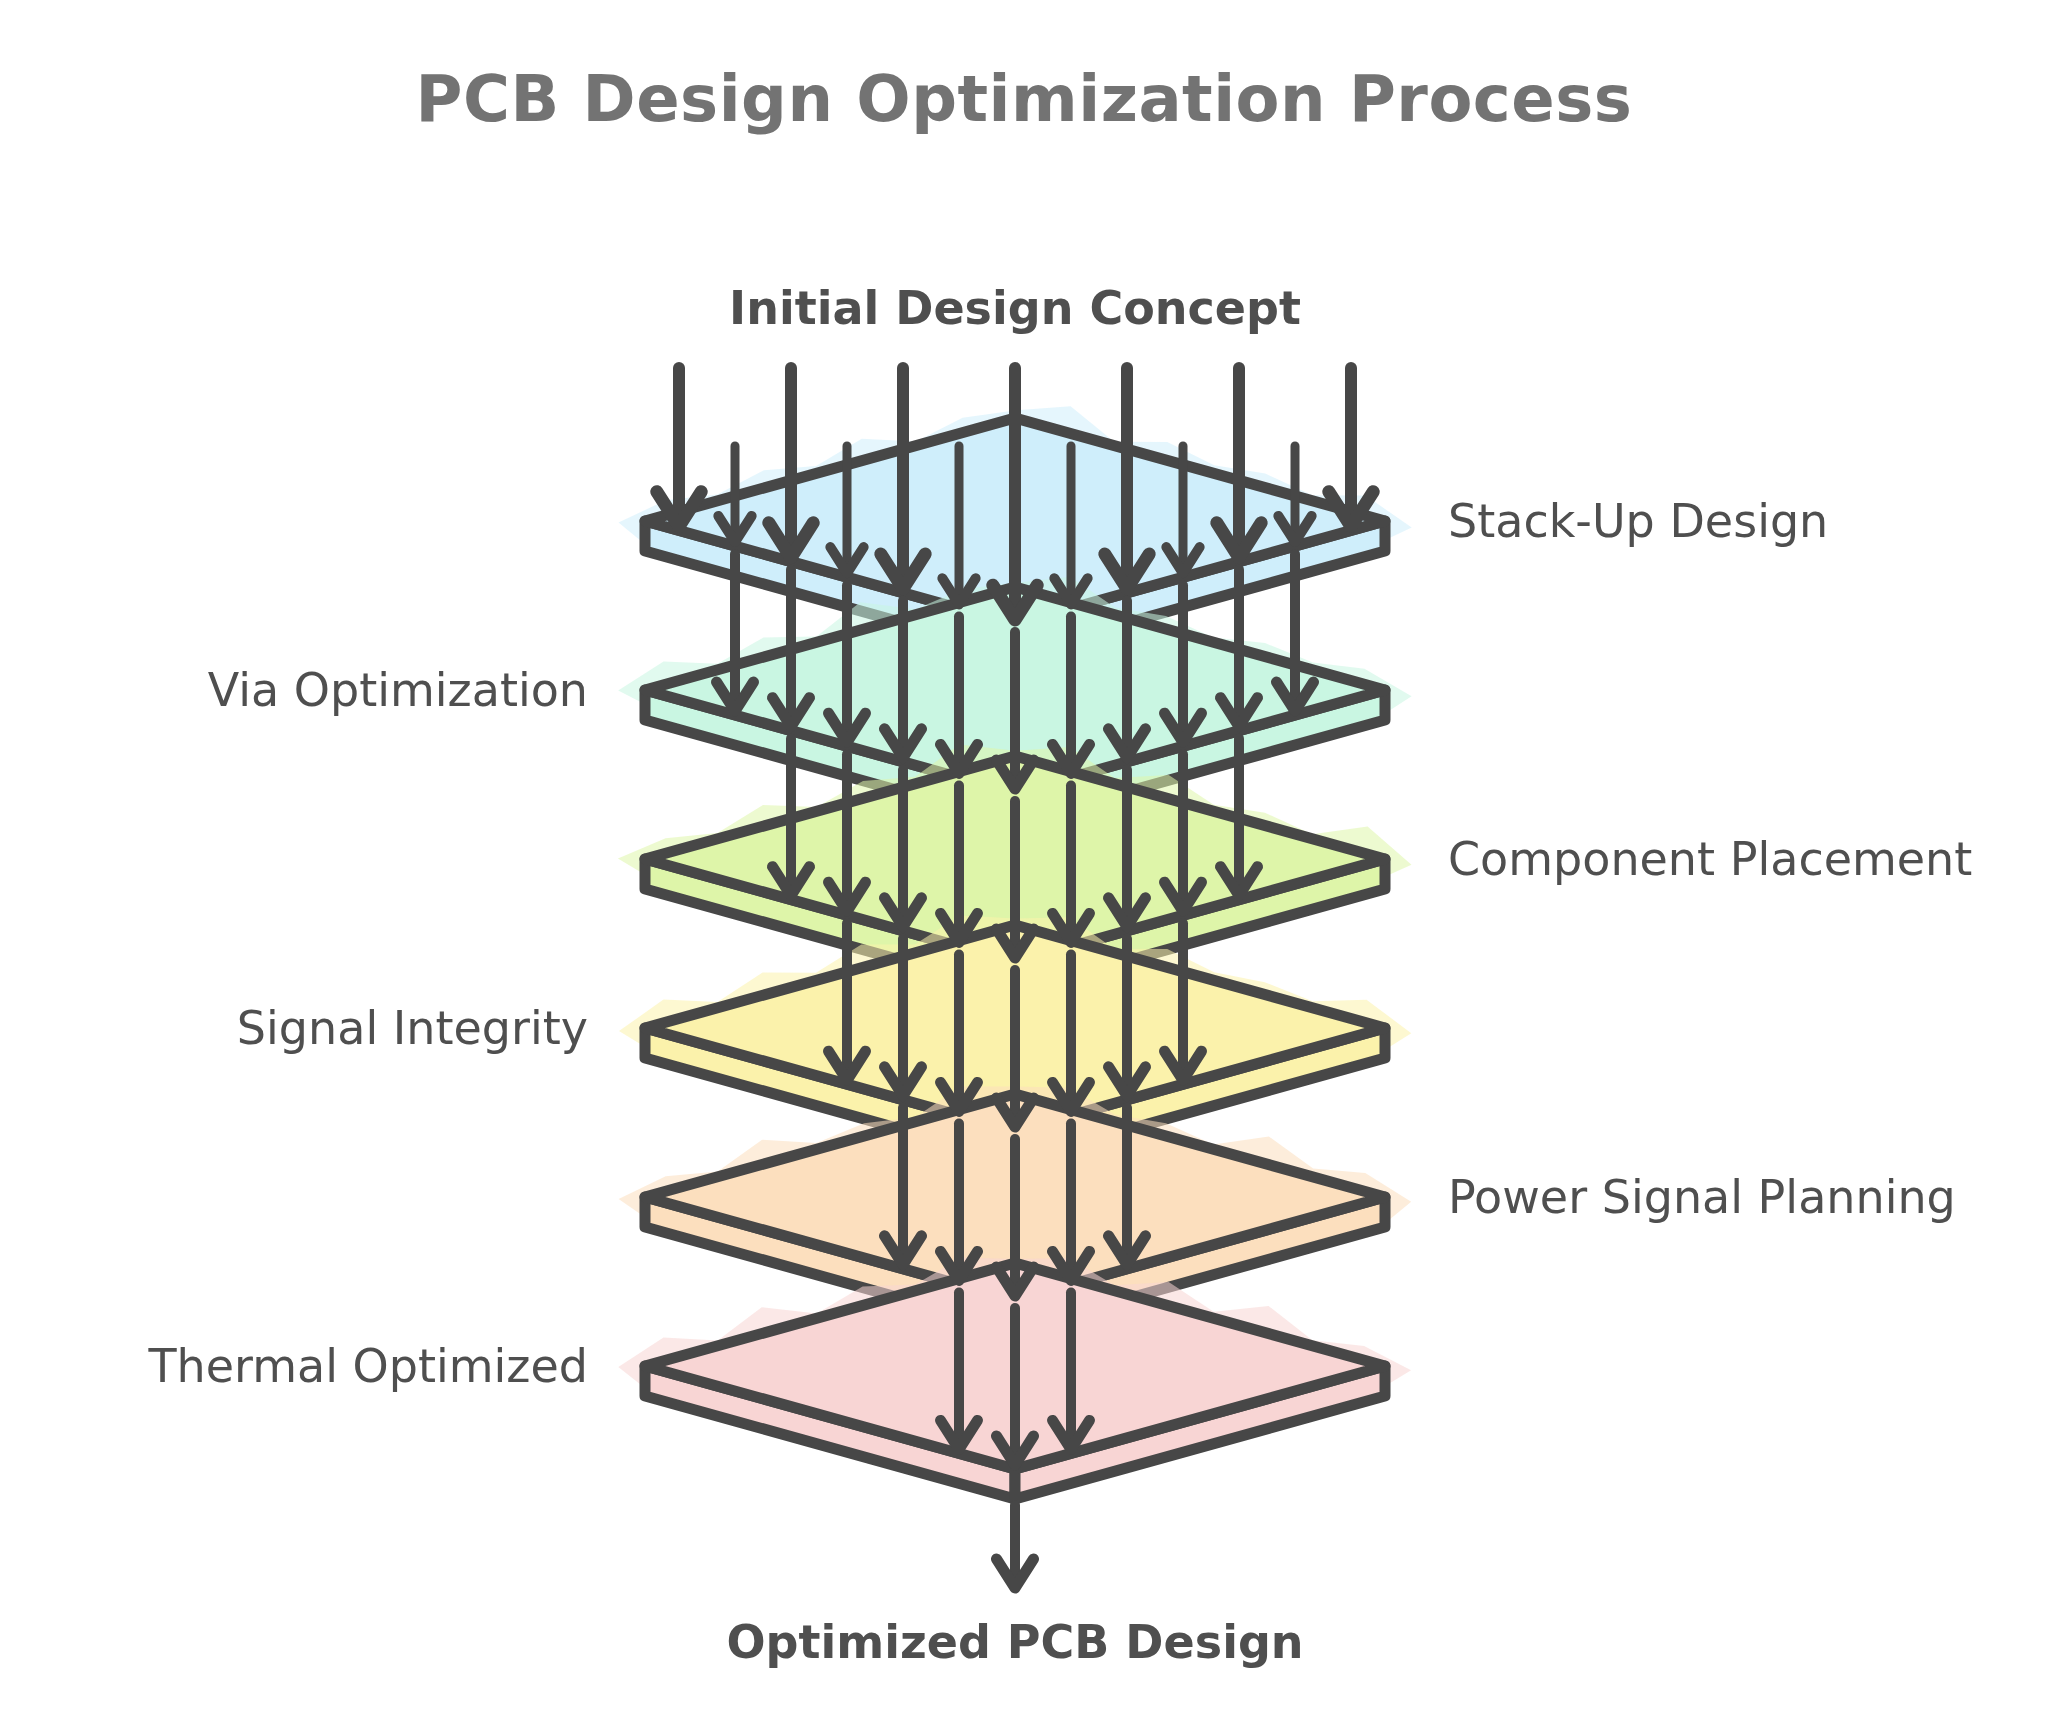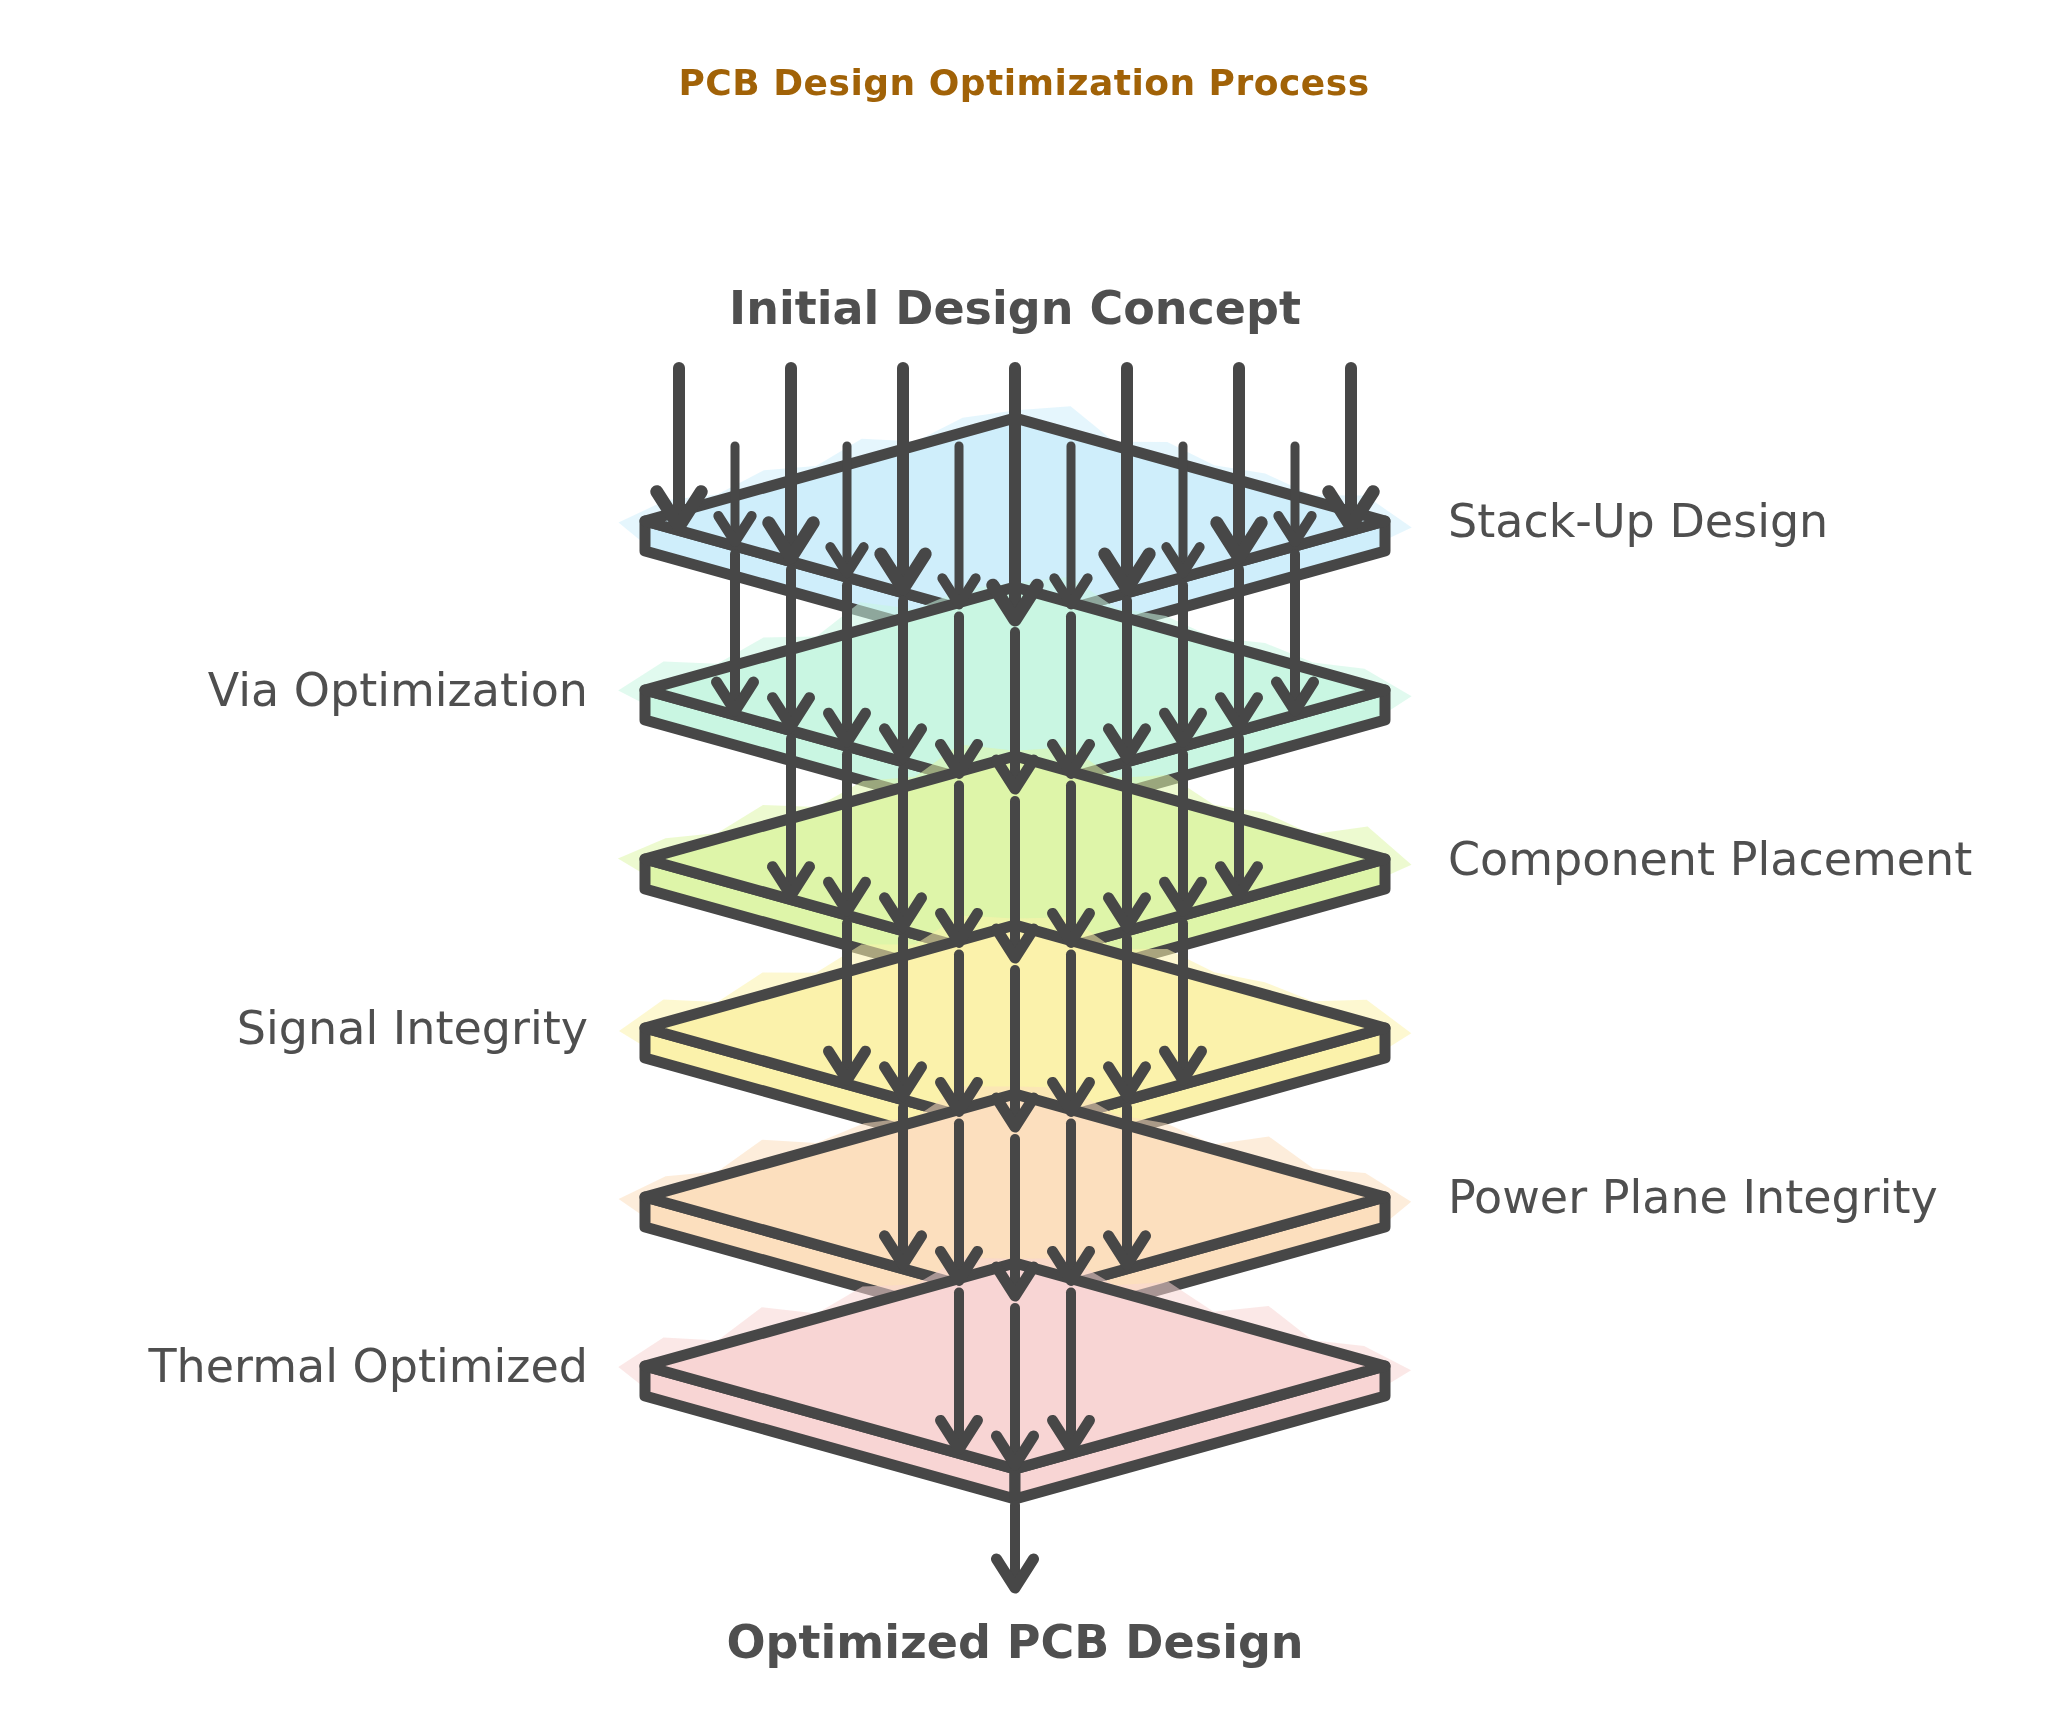--- a/index.html
+++ b/index.html
@@ -7,21 +7,21 @@
     position:relative;
     width:2048px;height:1734px;
     background:#ffffff;
     overflow:hidden;
     font-family:"DejaVu Sans","Liberation Sans",sans-serif;
   }
   #diagram-svg{position:absolute;left:0;top:0;}
   .diagram-title{
     position:absolute;left:0;right:0;top:62px;
     text-align:center;
-    font-size:36px;font-weight:600;color:#a16207;
+    font-size:64px;font-weight:600;color:#737373;
     letter-spacing:0.5px;
   }
   .flow-label{
     position:absolute;
     font-size:46px;font-weight:700;color:#4f4f4f;
     white-space:nowrap;
     transform:translate(-50%,-50%);
   }
   .input-label{left:1015px;top:308px;}
   .output-label{left:1015px;top:1642px;text-align:center;}
@@ -171,17 +171,17 @@
     </svg>
 
   <div class="diagram-title">PCB Design Optimization Process</div>
 
   <div class="flow-label input-label">Initial Design Concept</div>
 
   <div class="layer-label right ll-0">Stack-Up Design</div>
   <div class="layer-label left ll-1">Via Optimization</div>
   <div class="layer-label right ll-2">Component Placement</div>
   <div class="layer-label left ll-3">Signal Integrity</div>
-  <div class="layer-label right ll-4">Power Plane Integrity</div>
+  <div class="layer-label right ll-4">Power Signal Planning</div>
   <div class="layer-label left ll-5">Thermal Optimized</div>
 
   <div class="flow-label output-label">Optimized PCB Design</div>
 </div>
 
 </body></html>

